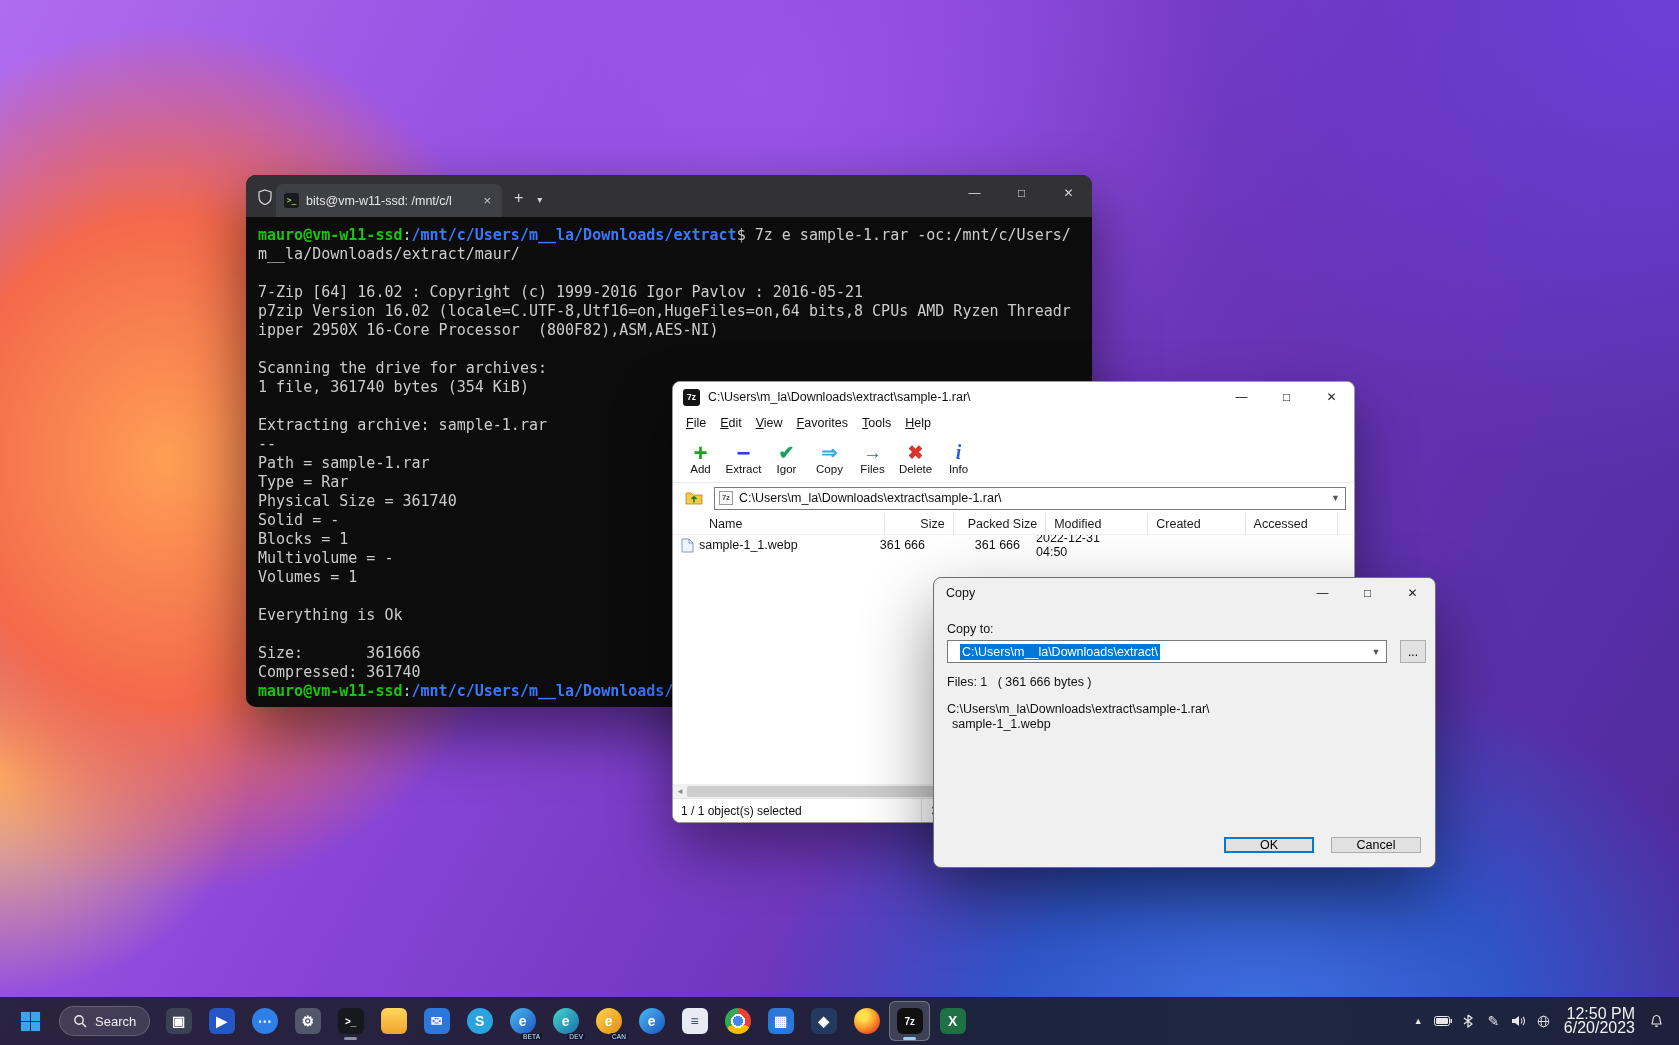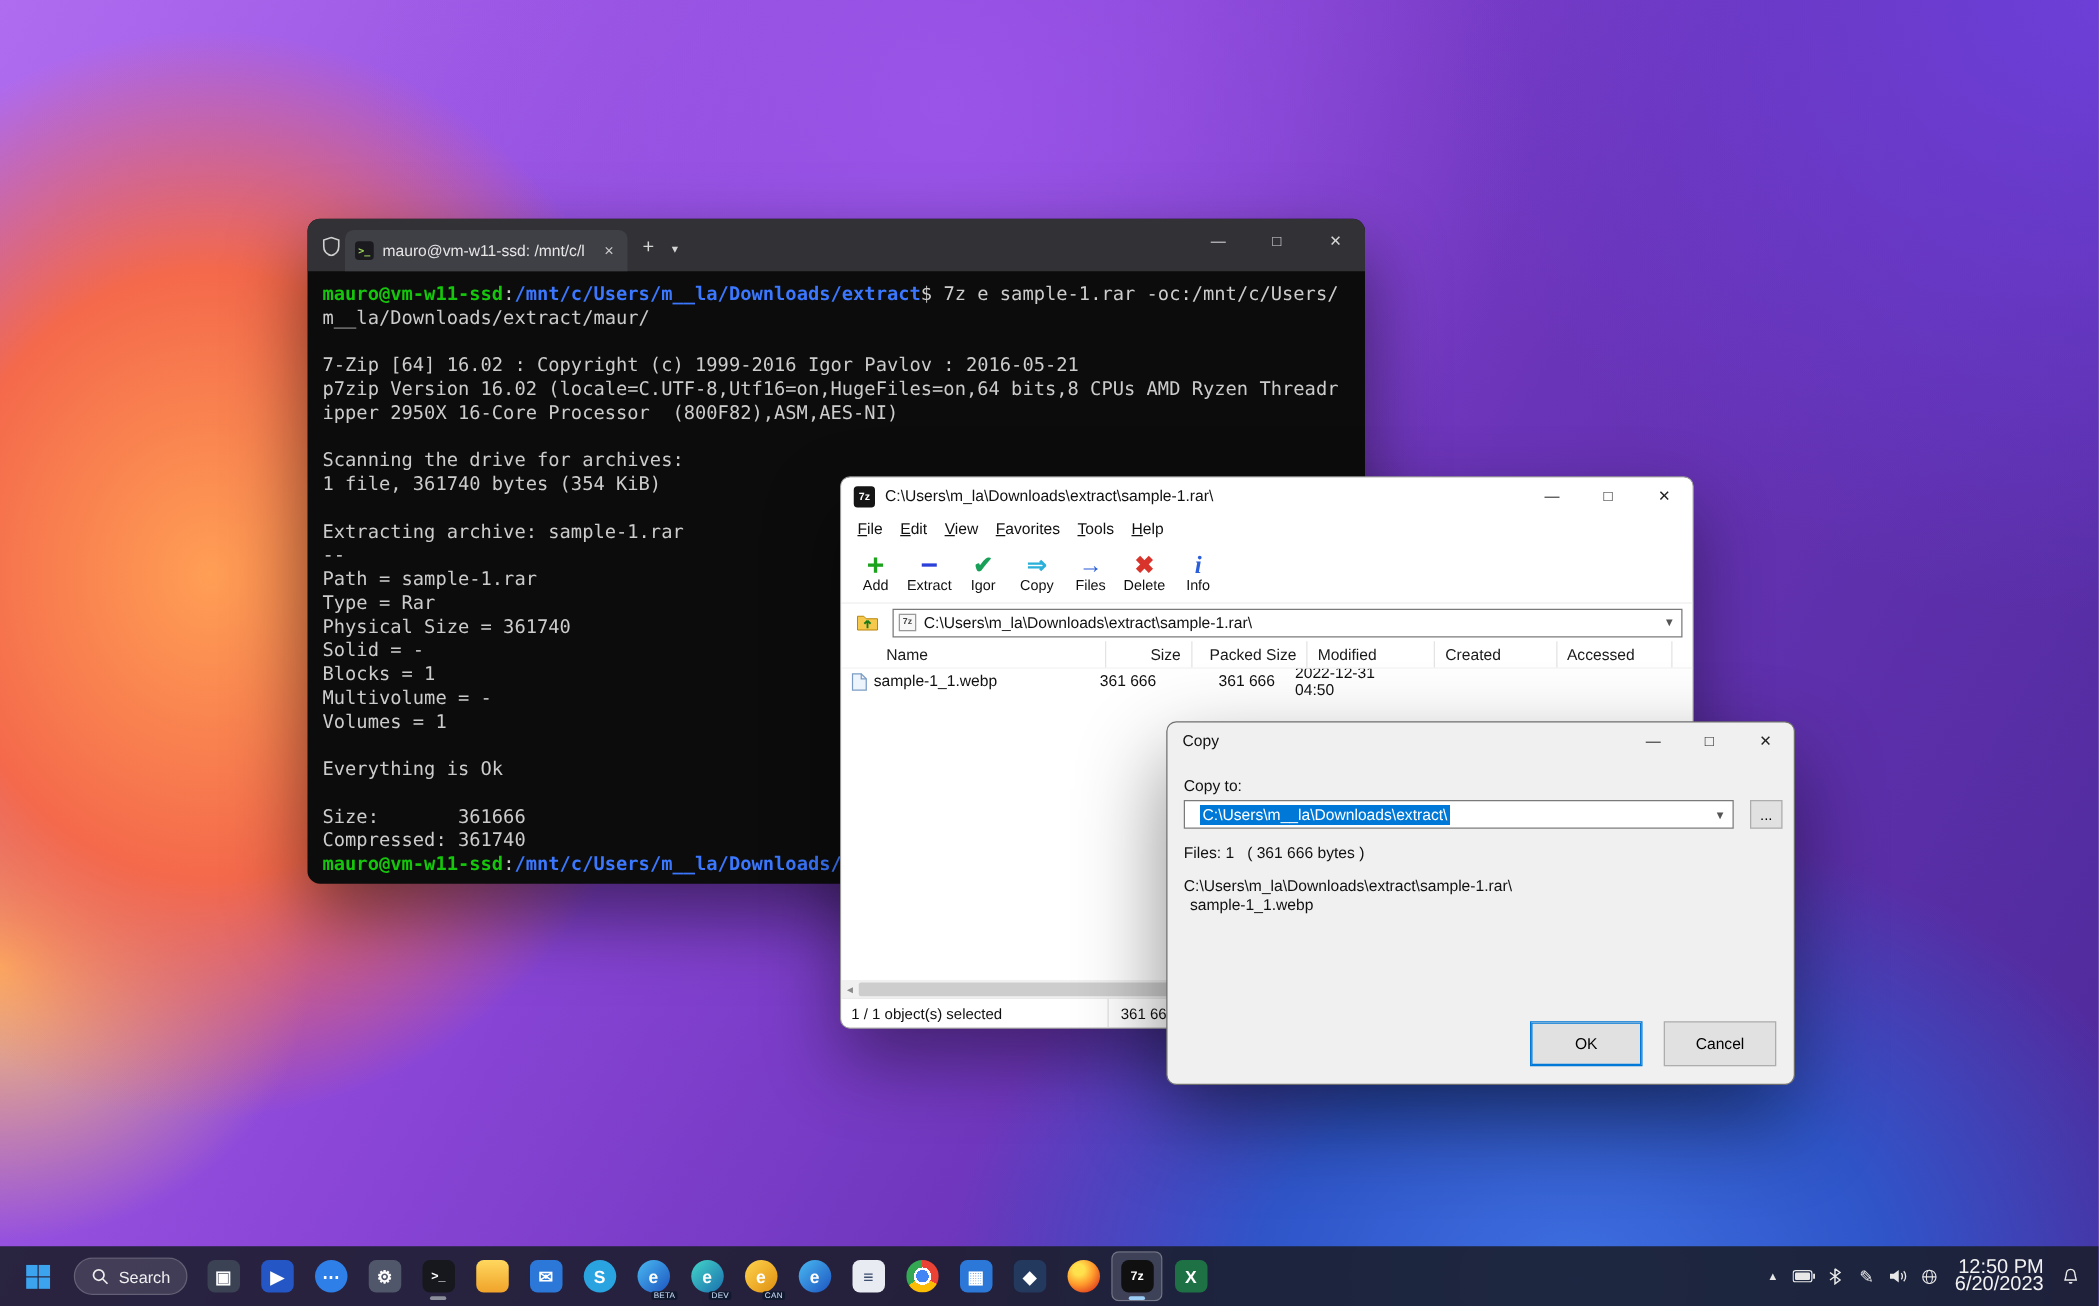--- a/index.html
+++ b/index.html
@@ -82,39 +82,39 @@
   .sz-row { display:flex; height:20px; align-items:center; }
   .rcell { padding:0 8px; display:flex; align-items:center; }
   .rcell.num { justify-content:flex-end; }
   .row-name { gap:5px; }
   .sz-hscroll { height:14px; background:#f0f0f0; display:flex; align-items:center; flex:none; }
   .hs-arrow { width:14px; text-align:center; color:#8a8a8a; font-size:8px; }
   .hs-thumb { width:400px; height:11px; background:#cdcdcd; border-radius:2px; }
   .sz-status { height:24px; background:#fff; border-top:1px solid #e4e4e4; display:flex; align-items:stretch;
     font-size:12px; flex:none; }
   .sp { display:flex; align-items:center; padding:0 8px; border-right:1px solid #e2e2e2; }
-  .sp-sel { width:214px; } .sp-size { width:62px; justify-content:flex-end; } .sp-fill { flex:1; border-right:none; }
+  .sp-sel { width:249px; } .sp-size { width:62px; justify-content:flex-end; } .sp-fill { flex:1; border-right:none; }
 
   
   .copy-dialog { position:absolute; left:933px; top:577px; width:503px; height:291px; background:#f0f0f0;
     border:1px solid #6f6f6f; border-radius:8px; z-index:30; box-shadow:0 30px 70px rgba(0,0,0,.45);
     font-size:12.5px; color:#111; overflow:hidden; }
   .cd-titlebar { height:30px; display:flex; align-items:center; padding-left:12px; }
   .cd-caption { margin-left:auto; display:flex; }
   .cd-label { position:absolute; left:13px; top:44px; }
   .cd-combo { position:absolute; left:13px; top:62px; width:440px; height:23px; background:#fff;
     border:1px solid #7a7a7a; display:flex; align-items:center; }
   .cd-combo-text { margin-left:12px; background:#0078d7; color:#fff; padding:1px 2px; white-space:pre; font-size:12.5px; }
   .cd-combo-arrow { margin-left:auto; width:20px; text-align:center; color:#555; font-size:9px; }
   .cd-browse { position:absolute; left:466px; top:62px; width:26px; height:23px; background:#e1e1e1;
     border:1px solid #adadad; display:flex; align-items:center; justify-content:center; font-size:12px; }
   .cd-files { position:absolute; left:13px; top:97px; white-space:pre; }
   .cd-src1 { position:absolute; left:13px; top:124px; white-space:pre; }
   .cd-src2 { position:absolute; left:18px; top:139px; white-space:pre; }
-  .cd-btn { position:absolute; bottom:14px; width:90px; height:36px; background:#e1e1e1;
+  .cd-btn { position:absolute; bottom:14px; width:90px; height:16px; background:#e1e1e1;
     display:flex; align-items:center; justify-content:center; font-size:12.5px; }
   .cd-ok { right:121px; border:1px solid #0078d7; box-shadow:0 0 0 1px #0078d7 inset; }
   .cd-cancel { right:14px; border:1px solid #adadad; }
 
   
   .taskbar { position:absolute; left:0; right:0; bottom:0; height:48px; z-index:40;
     background:rgba(26,30,42,.88); display:flex; align-items:center; padding:16px 10px; }
   .tb-cell { width:41px; height:40px; border-radius:6px; display:flex; align-items:center; justify-content:center;
     position:relative; flex:none; }
   .tb-cell.active { background:rgba(255,255,255,.14); box-shadow:inset 0 0 0 1px rgba(255,255,255,.28); }
@@ -142,21 +142,21 @@
 
   <section class="terminal-window">
     <div class="term-titlebar">
       <span class="term-shield">
         <svg width="14" height="16" viewBox="0 0 14 16">
             <path d="M7 1 L13 3 V8 C13 12 10.5 14.5 7 15.5 C3.5 14.5 1 12 1 8 V3 Z" fill="none" stroke="#d0d0d0" stroke-width="1.3"></path>
           </svg>
       </span>
       <div class="term-tab">
         <span class="term-tab-ico">&gt;_</span>
-        <span class="term-tab-title">mauro@vm-w11-ssd: /mnt/c/l</span>
+        <span class="term-tab-title">bits@vm-w11-ssd: /mnt/c/l</span>
         <span class="term-tab-close">×</span>
       </div>
       <span class="term-newtab">+</span>
       <span class="term-tabdrop">▾</span>
       <div class="term-caption">
         <span class="cap-btn-dark">—</span>
         <span class="cap-btn-dark">□</span>
         <span class="cap-btn-dark">✕</span>
       </div>
     </div>

